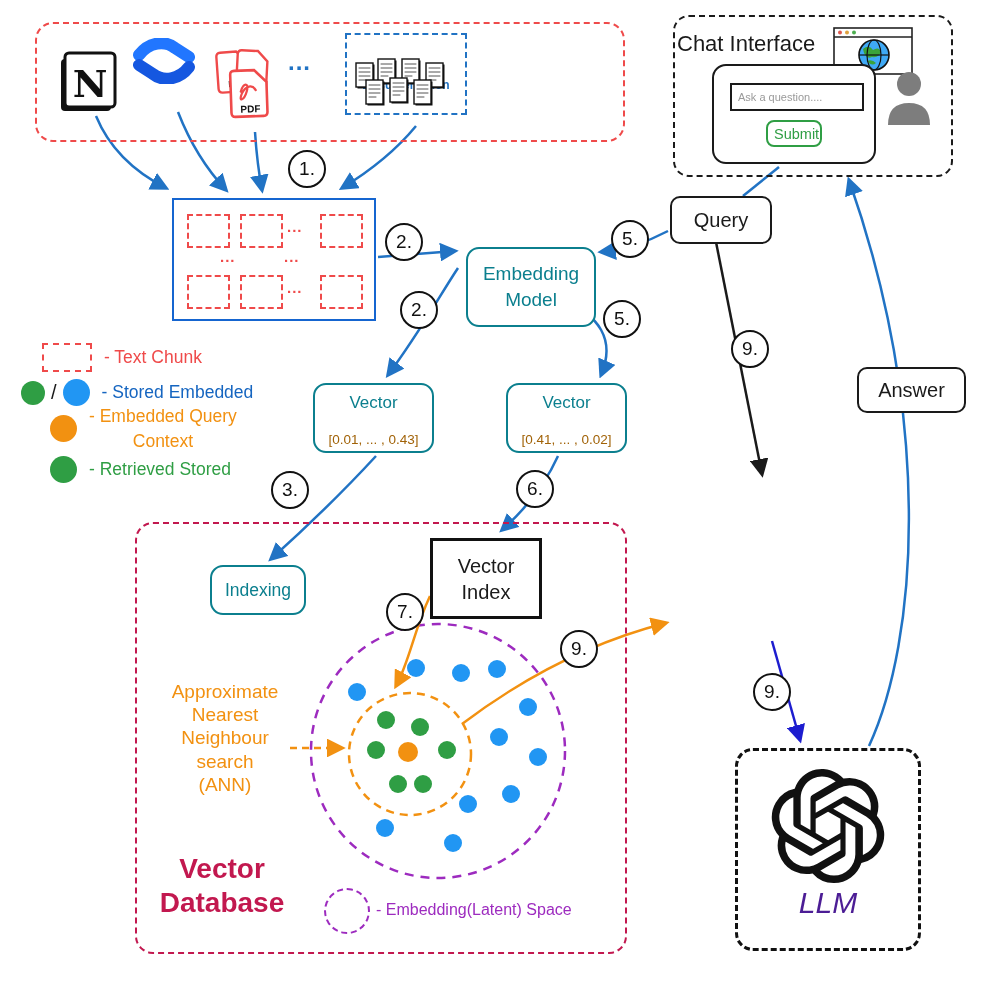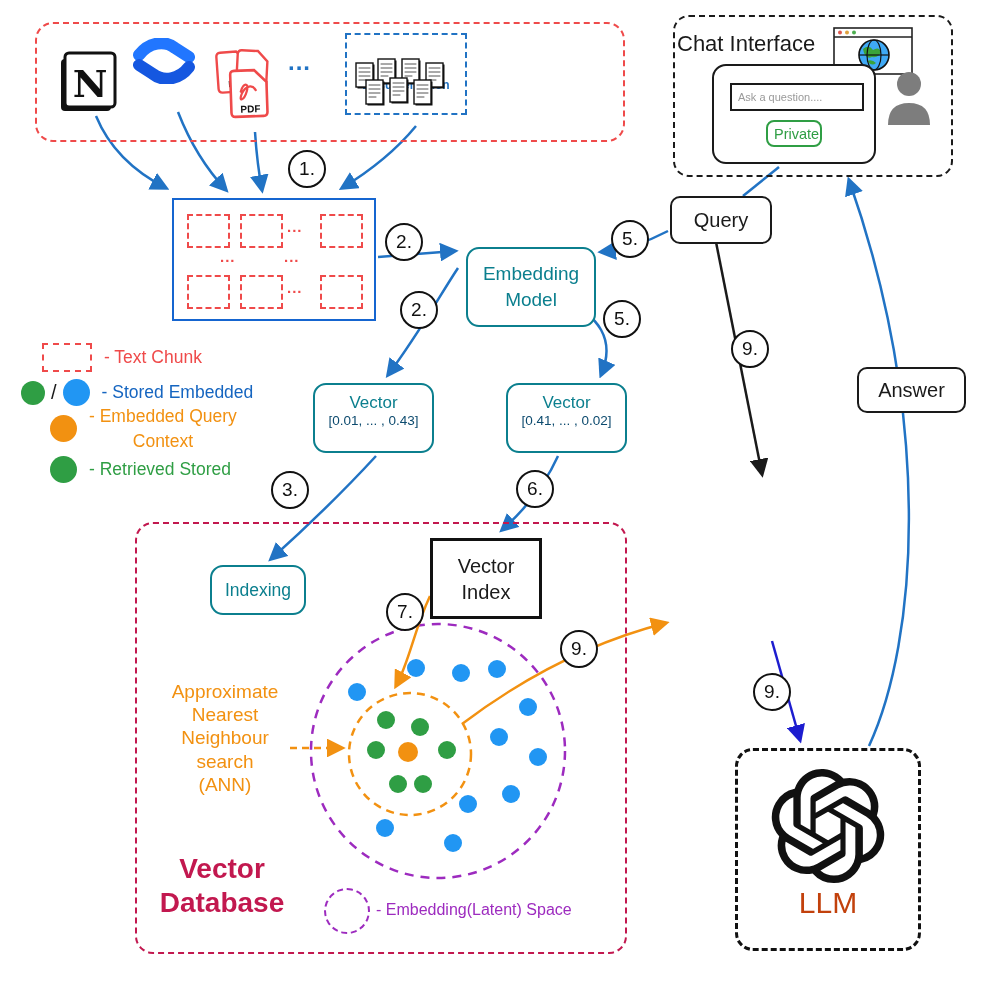--- a/index.html
+++ b/index.html
@@ -34,39 +34,39 @@
   .embed-box{left:466px;top:219px;width:126px;height:76px;font-size:19px;line-height:1.35;
              display:flex;align-items:center;justify-content:center;margin-top:28px;}
   .blackr-box{border:2.5px solid #1a1a1a;border-radius:10px;background:#fff;color:#1a1a1a;
               display:flex;align-items:center;justify-content:center;font-size:20px;}
   .query-box{left:670px;top:196px;width:98px;height:44px;}
   .answer-box{left:857px;top:367px;width:105px;height:42px;}
 
   .vector-box{width:117px;height:66px;text-align:center;}
   .v1{left:313px;top:383px;} .v2{left:506px;top:383px;}
   .vector-title{margin-top:8px;font-size:17px;color:var(--teal);}
-  .vector-value{margin-top:0;font-size:13.5px;color:#0c4a6e;}
+  .vector-value{margin-top:19px;font-size:13.5px;color:#a16207;}
 
   .db-box{left:135px;top:522px;width:488px;height:428px;border:2.5px dashed var(--crimson);border-radius:18px;}
   .indexing-box{left:210px;top:565px;width:92px;height:46px;font-size:17.5px;
                 display:flex;align-items:center;justify-content:center;}
   .vindex-box{left:430px;top:538px;width:106px;height:75px;border:3px solid #111;background:#fff;
               display:flex;align-items:center;justify-content:center;font-size:20px;line-height:1.3;color:#1a1a1a;}
   .ann-label{left:152px;top:680px;width:146px;font-size:19px;color:var(--orange);line-height:1.22;}
   .db-title{left:146px;top:852px;width:152px;font-size:28px;font-weight:bold;color:var(--crimson);line-height:1.2;}
   .latent-circle{left:324px;top:888px;width:42px;height:42px;border:2.5px dashed var(--purple);border-radius:50%;}
   .latent-label{left:376px;top:901px;font-size:16px;color:var(--purple);}
 
   .prompt-box{left:677px;top:492px;width:198px;height:140px;border:3px solid var(--navy);border-radius:16px;background:#fff;}
   .prompt-title{left:20px;top:8px;font-size:29px;font-weight:bold;color:var(--navy);}
   .prompt-body{left:20px;top:48px;width:175px;font-size:18px;line-height:2.05;color:var(--teal);}
   .tk-black{color:#1a1a1a;} .tk-orange{color:var(--orange);}
 
   .llm-box{left:735px;top:748px;width:180px;height:197px;border:3px dashed #111;border-radius:18px;}
-  .llm-label{left:0;top:135px;width:100%;font-size:30px;color:#c2410c;}
+  .llm-label{left:0;top:135px;width:100%;font-size:30px;color:#4c1d95;font-style:italic;}
 
   
   .lg-row{position:absolute;display:flex;align-items:center;}
   .lg-chunk{width:46px;height:25px;border:2.5px dashed var(--red);}
   .dot{border-radius:50%;display:inline-block;}
   .d-green{background:var(--green);} .d-blue{background:var(--dotblue);} .d-orange{background:var(--orange);}
   .lg-label{font-size:17.5px;margin-left:12px;}
   .lg-red{color:var(--red);} .lg-blue{color:#1565c0;} .lg-orange{color:var(--orange);} .lg-green{color:var(--green);}
   .lg-slash{font-size:20px;color:#1a1a1a;margin:0 6px;}
 
@@ -251,21 +251,21 @@
       <path d="M34 34 q5-2 9 2 q-4 4-9-2z" fill="#3aa33a"></path>
       <ellipse cx="41" cy="28" rx="7" ry="15" fill="none" stroke="#111" stroke-width="1.2"></ellipse>
       <line x1="26" y1="28" x2="56" y2="28" stroke="#111" stroke-width="1.2"></line>
     </svg>
     <svg class="abs" style="left:210px;top:54px" width="48" height="54" viewBox="0 0 48 54">
       <circle cx="24" cy="13" r="12" fill="#7d7d7d"></circle>
       <path d="M3 54 q0-22 21-22 q21 0 21 22 z" fill="#7d7d7d"></path>
     </svg>
     <div class="abs chat-panel">
       <input class="chat-input" readonly="" placeholder="Ask a question...." style="">
-      <button class="submit-btn">Private</button>
+      <button class="submit-btn">Submit</button>
     </div>
   </div>
 
   <div class="abs chunks-box z10">
     <div class="chunk" style="left:13px;top:14px"></div>
     <div class="chunk" style="left:66px;top:14px"></div>
     <span class="chunk-dots" style="left:113px;top:18px">...</span>
     <div class="chunk" style="left:146px;top:14px"></div>
     <span class="chunk-dots" style="left:46px;top:48px">...</span>
     <span class="chunk-dots" style="left:110px;top:48px">...</span>

